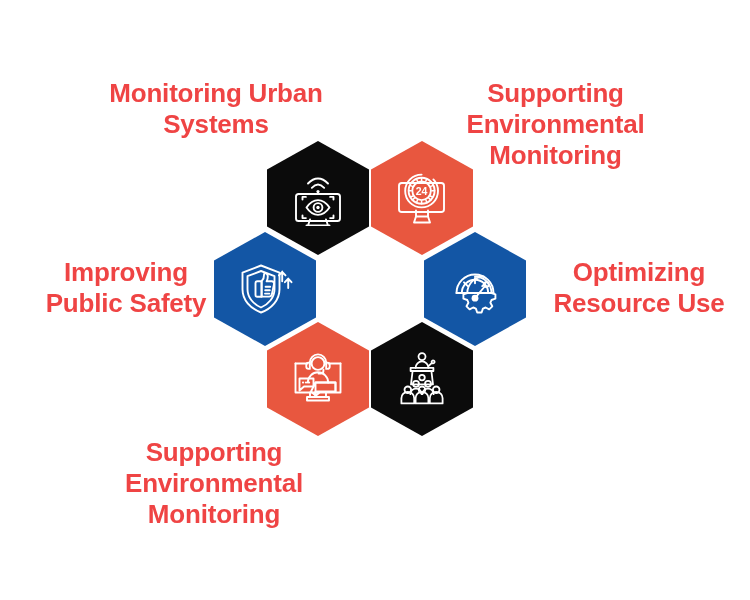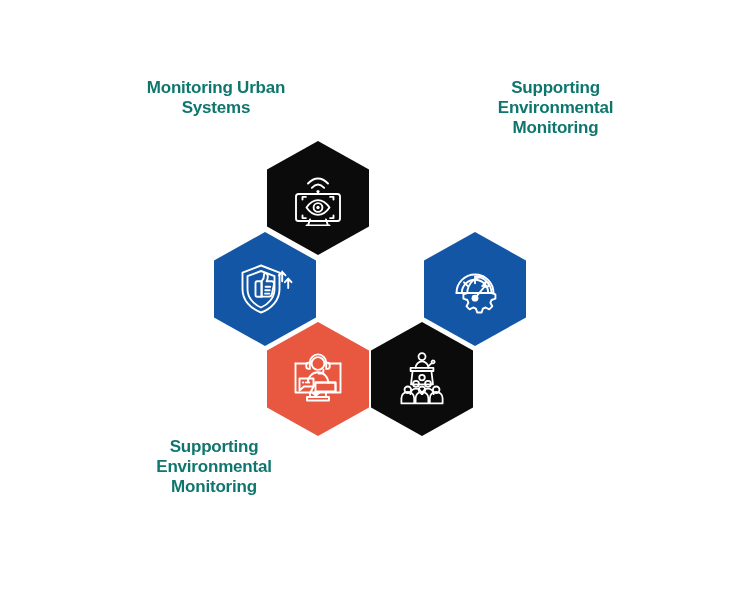--- a/index.html
+++ b/index.html
@@ -32,23 +32,23 @@
   .hex-2 { left: 371px; top: 141px; }   
   .hex-3 { left: 214px; top: 232px; }   
   .hex-4 { left: 424px; top: 232px; }   
   .hex-5 { left: 267px; top: 322px; }   
   .hex-6 { left: 371px; top: 322px; }   
 
   
   .label {
     position: absolute;
     font-weight: 700;
-    font-size: 17px;
+    font-size: 26px;
     line-height: 1.19;
-    color: #0f766e;
+    color: #ef4444;
     letter-spacing: -0.2px;
     white-space: pre-line;
   }
   .lbl-1 { left:  66px; top:  78px; width: 300px; text-align: center; }
   .lbl-2 { left: 437px; top:  78px; width: 237px; text-align: center; }
   .lbl-3 { left:  14px; top: 257px; width: 224px; text-align: center; }
   .lbl-4 { left: 527px; top: 257px; width: 224px; text-align: center; }
   .lbl-5 { left:  93px; top: 437px; width: 242px; text-align: center; }
   .lbl-6 { left: 452px; top: 437px; width: 243px; text-align: center; }
 </style>
@@ -70,20 +70,42 @@
 
         <path d="M13.5 29.5v-2.6h3.4M44.5 29.5v-2.6h-3.4M13.5 45.5v2.6h3.4M44.5 45.5v2.6h-3.4"></path>
 
         <path d="M17.5 37.5c3.4-5 7.3-7.4 11.5-7.4s8.1 2.4 11.5 7.4c-3.4 5-7.3 7.4-11.5 7.4s-8.1-2.4-11.5-7.4z"></path>
         <circle cx="29" cy="37.5" r="4.4"></circle>
         <circle cx="29" cy="37.5" r="1.7" fill="#ffffff" stroke="none"></circle>
       </svg>
     </span>
   </div>
 
+  <div class="hex hex-2" style="background:#E8573F;">
+    <span>
+      <svg width="60" height="58" viewBox="0 0 60 58" fill="none" stroke="#ffffff" stroke-width="1.9" stroke-linecap="round" stroke-linejoin="round">
+
+        <rect x="7" y="14" width="45" height="29" rx="2.8"></rect>
+        <path d="M24 41.5v6M36 41.5v6M22 53.5h16M24 47.5h12l2 6H22z"></path>
+
+        <path d="M41.4 10.4A16.4 16.4 0 0 1 46 22 16.4 16.4 0 1 1 29.6 5.6"></path>
+
+        <circle cx="29.6" cy="21.8" r="13"></circle>
+        <circle cx="29.6" cy="21.8" r="9.3"></circle>
+
+        <g stroke-width="1.5">
+          <path d="M29.6 8.8v2.6M29.6 32.2v2.6M16.6 21.8h2.6M40 21.8h2.6"></path>
+          <path d="M20.4 12.6l1.9 1.9M36.9 29.1l1.9 1.9M38.8 12.6l-1.9 1.9M22.3 29.1l-1.9 1.9"></path>
+          <path d="M24.4 9.8l1 2.4M34 31.4l1 2.4M18.6 16.6l2.4 1M38.2 27l2.4 1M40.6 16.6l-2.4 1M21 27l-2.4 1M34.8 9.8l-1 2.4M25.4 31.4l-1 2.4"></path>
+        </g>
+
+        <text x="29.6" y="26.2" font-family="Liberation Sans, sans-serif" font-size="10.5" font-weight="700" fill="#ffffff" stroke="none" text-anchor="middle">24</text>
+      </svg>
+    </span>
+  </div>
 
   <div class="hex hex-3" style="background:#1356A5;">
     <span>
       <svg width="60" height="58" viewBox="0 0 60 58" fill="none" stroke="#ffffff" stroke-width="1.9" stroke-linecap="round" stroke-linejoin="round">
 
         <path d="M26 5.5 7.5 12.6v16.6c0 10.6 7.7 19.3 18.5 23.3 10.8-4 18.5-12.7 18.5-23.3V12.6z"></path>
 
         <path d="M26 11 12.5 16.2v13c0 8.3 6 15.1 13.5 18.3 7.5-3.2 13.5-10 13.5-18.3v-13z"></path>
 
         <path d="M26.6 21.2c1.9-2.1 2.6-4 2.4-6.2-.1-1.3.9-2 1.9-1.7 1.2.3 1.9 1.5 1.9 3.2 0 1.8-.5 3.4-1.2 4.8h5.1c1.6 0 2.6 1.3 2.3 2.8l-2.1 10.2c-.3 1.4-1.4 2.3-2.8 2.3H26.6z"></path>
@@ -169,17 +191,21 @@
         <path d="M36.8 53.4v-5.2c0-3.5 2.9-6.4 6.4-6.4s6.4 2.9 6.4 6.4v5.2z"></path>
       </svg>
     </span>
   </div>
 
   <div class="label lbl-1">Monitoring Urban
 Systems</div>
   <div class="label lbl-2">Supporting
 Environmental
 Monitoring</div>
+  <div class="label lbl-3">Improving
+Public Safety</div>
+  <div class="label lbl-4">Optimizing
+Resource Use</div>
   <div class="label lbl-5">Supporting
 Environmental
 Monitoring</div>
 
 </div>
 
 </body></html>

